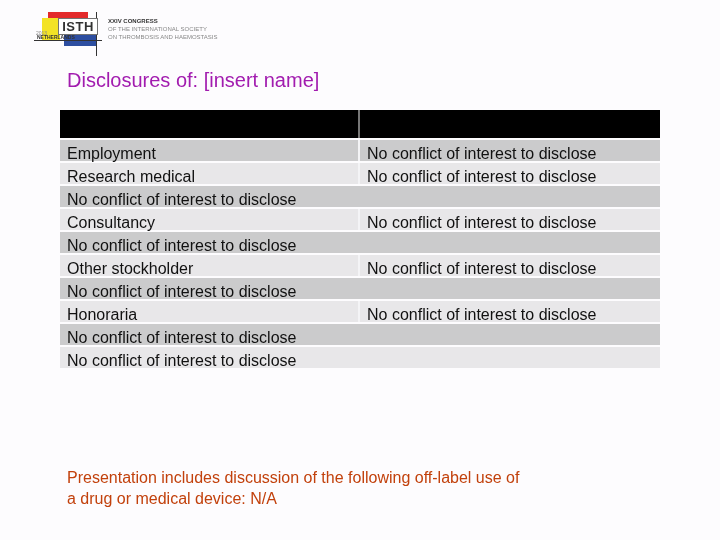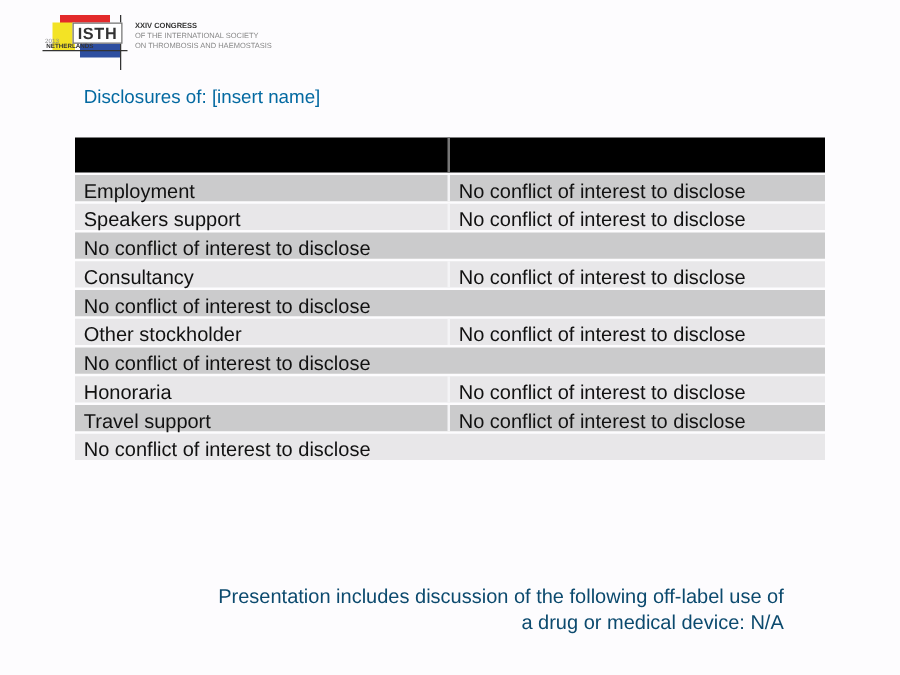--- a/index.html
+++ b/index.html
@@ -22,37 +22,37 @@
     }
     .logo .vline { position: absolute; left: 62px; top: 0; width: 1px; height: 44px; background: #333; }
     .logo .hline { position: absolute; left: 0; top: 28px; width: 68px; height: 1px; background: #333; }
     .logo .year { position: absolute; left: 2px; top: 18px; font-size: 5px; color: #888; }
     .logo .country { position: absolute; left: 3px; top: 22px; font-size: 5px; font-weight: bold; color: #333; }
     .logo .text { position: absolute; left: 74px; top: 5px; font-size: 6px; line-height: 8px; color: #888; white-space: nowrap; }
     .logo .text .t1 { color: #333; font-weight: bold; }
 
     .title {
       position: absolute; left: 67px; top: 69px;
-      font-size: 15px; color: #0369a1;
+      font-size: 20px; color: #a21caf;
     }
     .table {
       position: absolute; left: 60px; top: 110px; width: 600px;
     }
     .thead { display: flex; height: 28px; background: #000; margin-bottom: 2px; }
     .thead .c1 { width: 298px; border-right: 2px solid #777; }
     .thead .c2 { flex: 1; }
     .row { display: flex; height: 21px; margin-bottom: 2px; }
     .row.dark { background: #cbcbcc; }
     .row.light { background: #e8e7e9; }
     .row .c1 { width: 298px; border-right: 2px solid #f4f4f6; padding-left: 7px; box-sizing: border-box; width: 300px; }
     .row .c2 { flex: 1; padding-left: 7px; }
     .row span { font-size: 16px; line-height: 27px; color: #111; white-space: nowrap; }
     .footer {
       position: absolute; left: 67px; top: 467px; width: 560px;
-      font-size: 16px; line-height: 21px; color: #0c4a6e; text-align: right;
+      font-size: 16px; line-height: 21px; color: #c2410c;
     }
   </style>
 </head>
 <body>
 
 <div class="logo">
   <div class="red"></div>
   <div class="yellow"></div>
   <div class="blue"></div>
   <div class="vline"></div>
@@ -72,21 +72,21 @@
 <div class="table">
   <div class="thead">
     <div class="c1"></div>
     <div class="c2"></div>
   </div>
   <div class="row dark">
     <div class="c1"><span>Employment</span></div>
     <div class="c2"><span>No conflict of interest to disclose</span></div>
   </div>
   <div class="row light">
-    <div class="c1"><span>Speakers support</span></div>
+    <div class="c1"><span>Research medical</span></div>
     <div class="c2"><span>No conflict of interest to disclose</span></div>
   </div>
   <div class="row dark">
     <div class="c2"><span>No conflict of interest to disclose</span></div>
   </div>
   <div class="row light">
     <div class="c1"><span>Consultancy</span></div>
     <div class="c2"><span>No conflict of interest to disclose</span></div>
   </div>
   <div class="row dark">
@@ -97,21 +97,20 @@
     <div class="c2"><span>No conflict of interest to disclose</span></div>
   </div>
   <div class="row dark">
     <div class="c2"><span>No conflict of interest to disclose</span></div>
   </div>
   <div class="row light">
     <div class="c1"><span>Honoraria</span></div>
     <div class="c2"><span>No conflict of interest to disclose</span></div>
   </div>
   <div class="row dark">
-    <div class="c1"><span>Travel support</span></div>
     <div class="c2"><span>No conflict of interest to disclose</span></div>
   </div>
   <div class="row light">
     <div class="c2"><span>No conflict of interest to disclose</span></div>
   </div>
 </div>
 
 <div class="footer">
   <div>Presentation includes discussion of the following off-label use of</div>
   <div>a drug or medical device: N/A</div>

